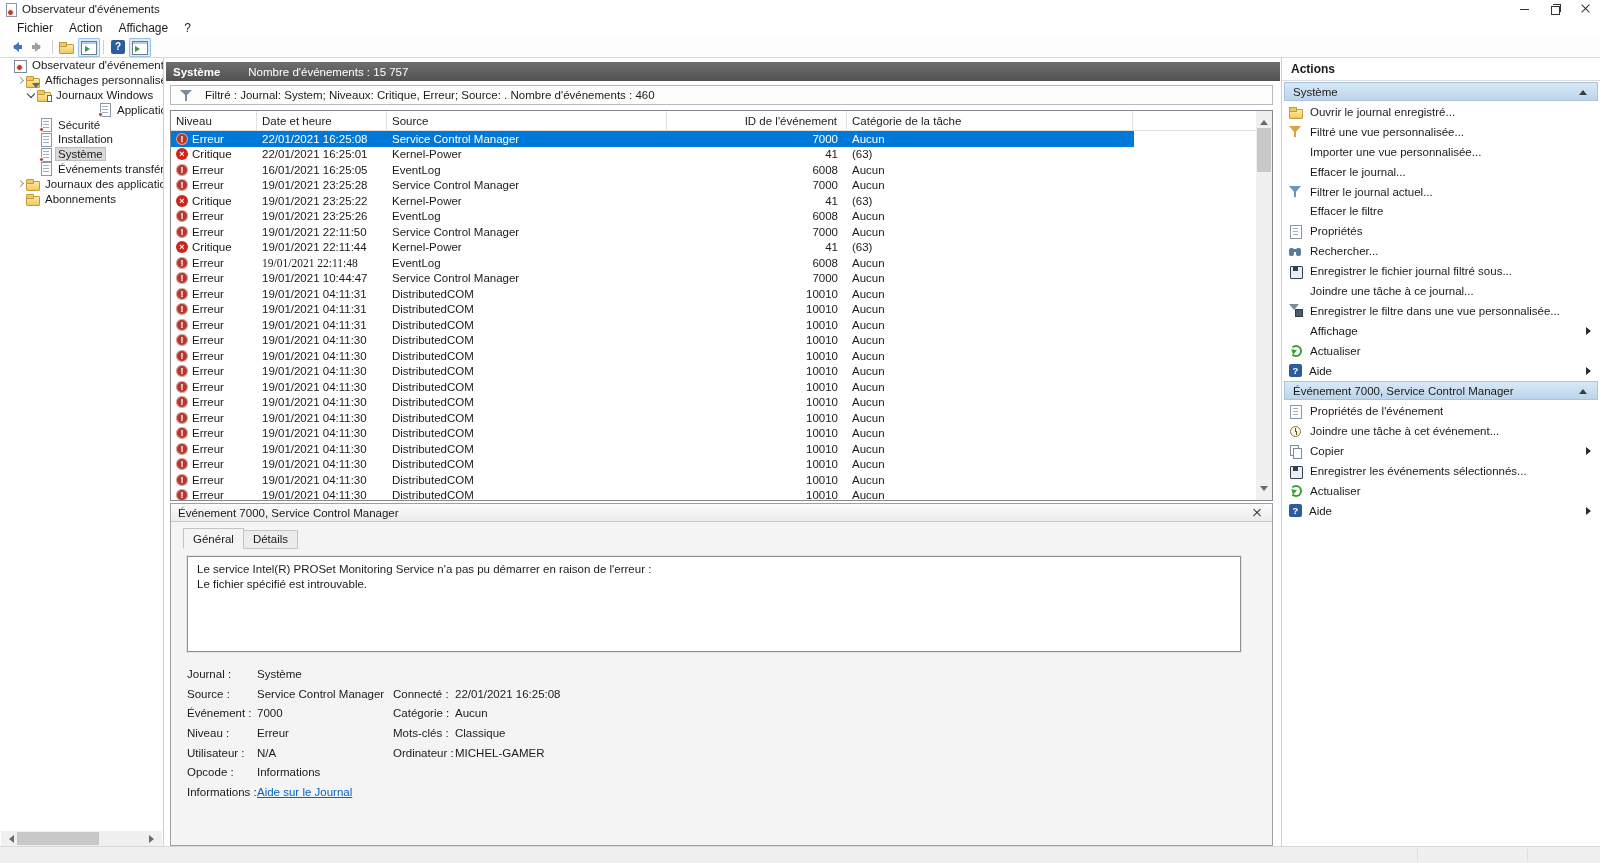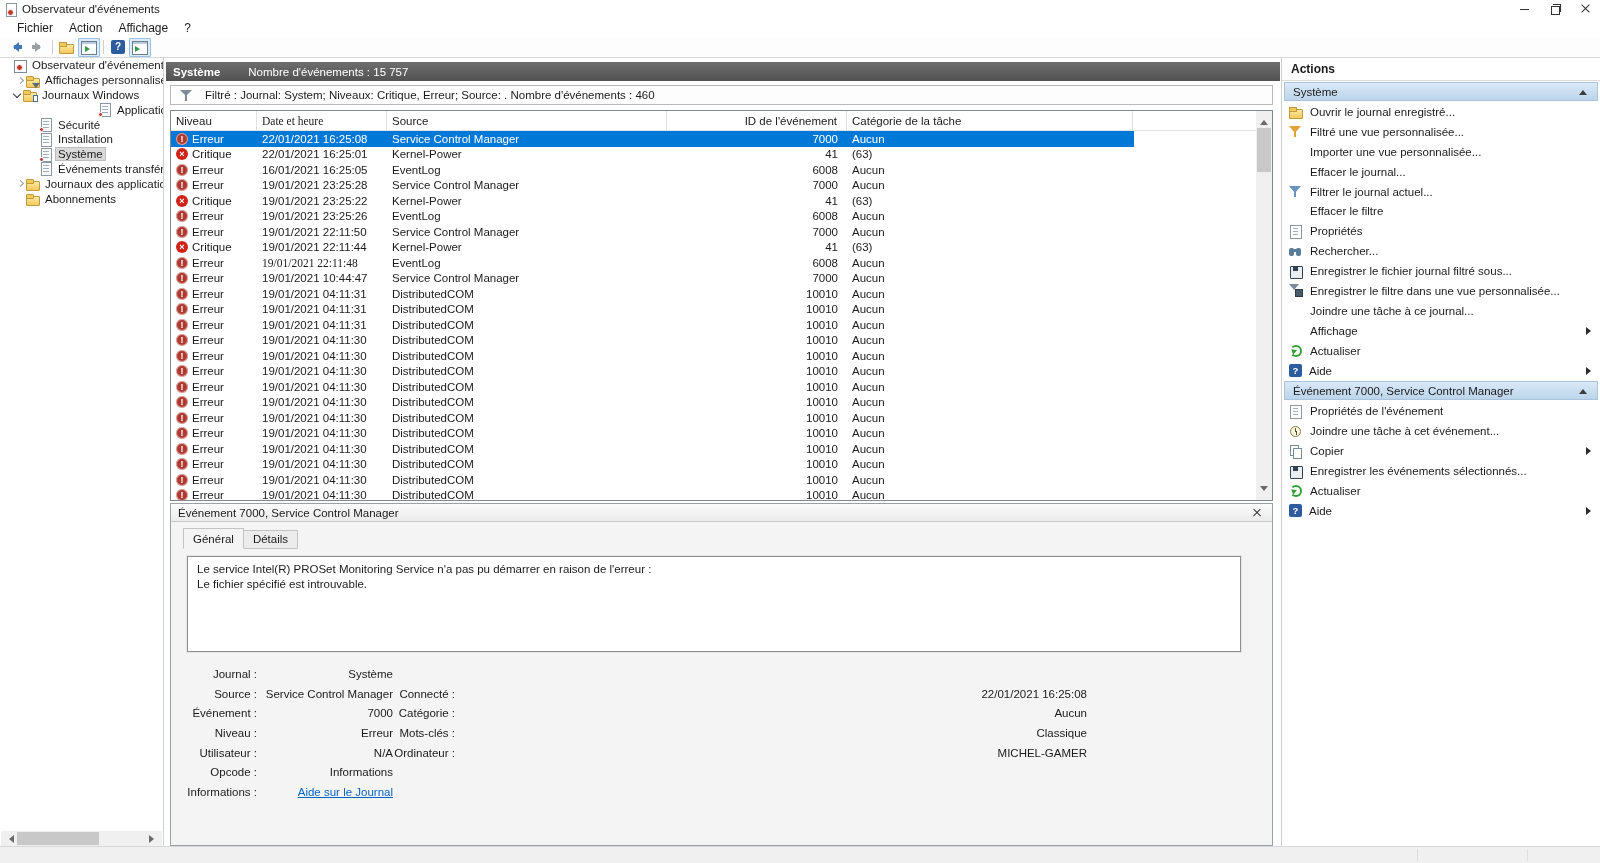--- a/index.html
+++ b/index.html
@@ -103,21 +103,21 @@
   .detail-header { height:18px; background:linear-gradient(#fbfbfb,#ebebeb); border-bottom:1px solid #c9c9c9; display:flex; align-items:center; padding:0 7px; font-size:11.5px; }
   .detail-close { margin-left:auto; width:16px; height:14px; position:relative; }
   .detail-close::before, .detail-close::after { content:''; position:absolute; left:3px; top:6px; width:10px; height:1.4px; background:#333; }
   .detail-close::before { transform:rotate(45deg); }
   .detail-close::after { transform:rotate(-45deg); }
   .tabs { position:absolute; left:12px; top:26px; display:flex; height:19px; }
   .tab { font-size:11.5px; padding:2px 9px; border:1px solid #c3c3c3; background:#ececec; margin-right:-1px; }
   .tab.active { background:#f4f4f4; border-bottom-color:#f4f4f4; position:relative; z-index:2; margin-top:-2px; padding-top:4px; }
   .msg-box { position:absolute; left:16px; top:52px; width:1054px; height:96px; background:#fff; border:1px solid #8f8f8f; box-shadow:0 0 0 1px #e5e5e5; padding:5px 9px; font-size:11.5px; line-height:15px; }
   .detail-fields { position:absolute; left:16px; top:160px; display:grid; grid-template-columns:70px 136px 62px auto; grid-auto-rows:19.7px; font-size:11.5px; align-items:center; width:900px; }
-  .df-cell { white-space:nowrap; overflow:visible;text-align:right; }
+  .df-cell { white-space:nowrap; overflow:visible; }
   .df-cell.link { color:#0563c1; text-decoration:underline; }
 
   
   .actions-panel { position:absolute; left:1281px; top:58px; right:0; bottom:17px; background:#fff; border-left:1px solid #cfcfcf; overflow:hidden; }
   .actions-title { height:23px; display:flex; align-items:center; padding:0 9px; font-size:12px; font-weight:bold; border-bottom:1px solid #dcdcdc; }
   .act-section { height:19px; background:linear-gradient(#d9e9f8,#bcd4ea); border:1px solid #aac4dd; display:flex; align-items:center; padding:0 8px; font-size:11.5px; margin:1px 2px 1px 2px; position:relative; }
   .sec-arrow { position:absolute; right:10px; top:7px; width:0; height:0; border-left:4px solid transparent; border-right:4px solid transparent; border-bottom:5px solid #3c3c3c; }
   .act-item { height:19.9px; display:flex; align-items:center; padding-left:7px; font-size:11.5px; position:relative; }
   .act-label { margin-left:7px; white-space:nowrap; overflow:hidden; }
   .sub-arrow { position:absolute; right:9px; top:6px; width:0; height:0; border-top:4px solid transparent; border-bottom:4px solid transparent; border-left:5px solid #2b2b2b; }
@@ -201,21 +201,21 @@
           <span class="ti console"></span>
           <span class="tree-label">Observateur d'événements (Loc</span>
         </div>
         <div class="tree-row" style="padding-left: 15px;">
           <span class="exp collapsed"></span>
           <span class="ti folder-filter">
             <span class="ov-funnel"></span>
           </span>
           <span class="tree-label">Affichages personnalisés</span>
         </div>
-        <div class="tree-row" style="padding-left: 12px;">
+        <div class="tree-row" style="padding-left: 26px;">
           <span class="exp expanded"></span>
           <span class="ti folder-log">
             <span class="ov-log"></span>
           </span>
           <span class="tree-label">Journaux Windows</span>
         </div>
         <div class="tree-row" style="padding-left: 44px; margin-left: 43px;">
           <span class="exp none"></span>
           <span class="ti log-red">
             <span class="dot"></span>
@@ -270,21 +270,21 @@
   </div>
 
   <div class="filter-bar">
     <span class="funnel-icon"></span>
     <span>Filtré : Journal: System; Niveaux: Critique, Erreur; Source: . Nombre d'événements : 460</span>
   </div>
 
   <div class="events-panel">
     <div class="ev-header" id="ev-header">
         <div class="ev-hcell col0" style="width: 86px;">Niveau</div>
-        <div class="ev-hcell col1" style="width: 130px; font-family: Liberation Serif, serif;">Date et heure</div>
+        <div class="ev-hcell col1" style="width: 130px;">Date et heure</div>
         <div class="ev-hcell col2" style="width: 280px;">Source</div>
         <div class="ev-hcell col3" style="width: 180px;">ID de l'événement</div>
         <div class="ev-hcell col4" style="width: 286px;">Catégorie de la tâche</div>
       </div>
     <div class="ev-body" id="ev-body">
         <div class="ev-row sel">
           <span class="ev-cell c0" style="width: 86px;">
             <span class="lvl error">!</span>
             <span>Erreur</span>
           </span>
@@ -613,26 +613,26 @@
         </div>
         <div class="act-item">
           <span class="ai find"></span>
           <span class="act-label">Rechercher...</span>
         </div>
         <div class="act-item">
           <span class="ai save"></span>
           <span class="act-label">Enregistrer le fichier journal filtré sous...</span>
         </div>
         <div class="act-item">
+          <span class="ai none"></span>
+          <span class="act-label">Joindre une tâche à ce journal...</span>
+        </div>
+        <div class="act-item">
           <span class="ai filter-save"></span>
           <span class="act-label">Enregistrer le filtre dans une vue personnalisée...</span>
-        </div>
-        <div class="act-item">
-          <span class="ai none"></span>
-          <span class="act-label">Joindre une tâche à ce journal...</span>
         </div>
         <div class="act-item">
           <span class="ai none"></span>
           <span class="act-label">Affichage</span>
           <span class="sub-arrow"></span>
         </div>
         <div class="act-item">
           <span class="ai refresh"></span>
           <span class="act-label">Actualiser</span>
         </div>

